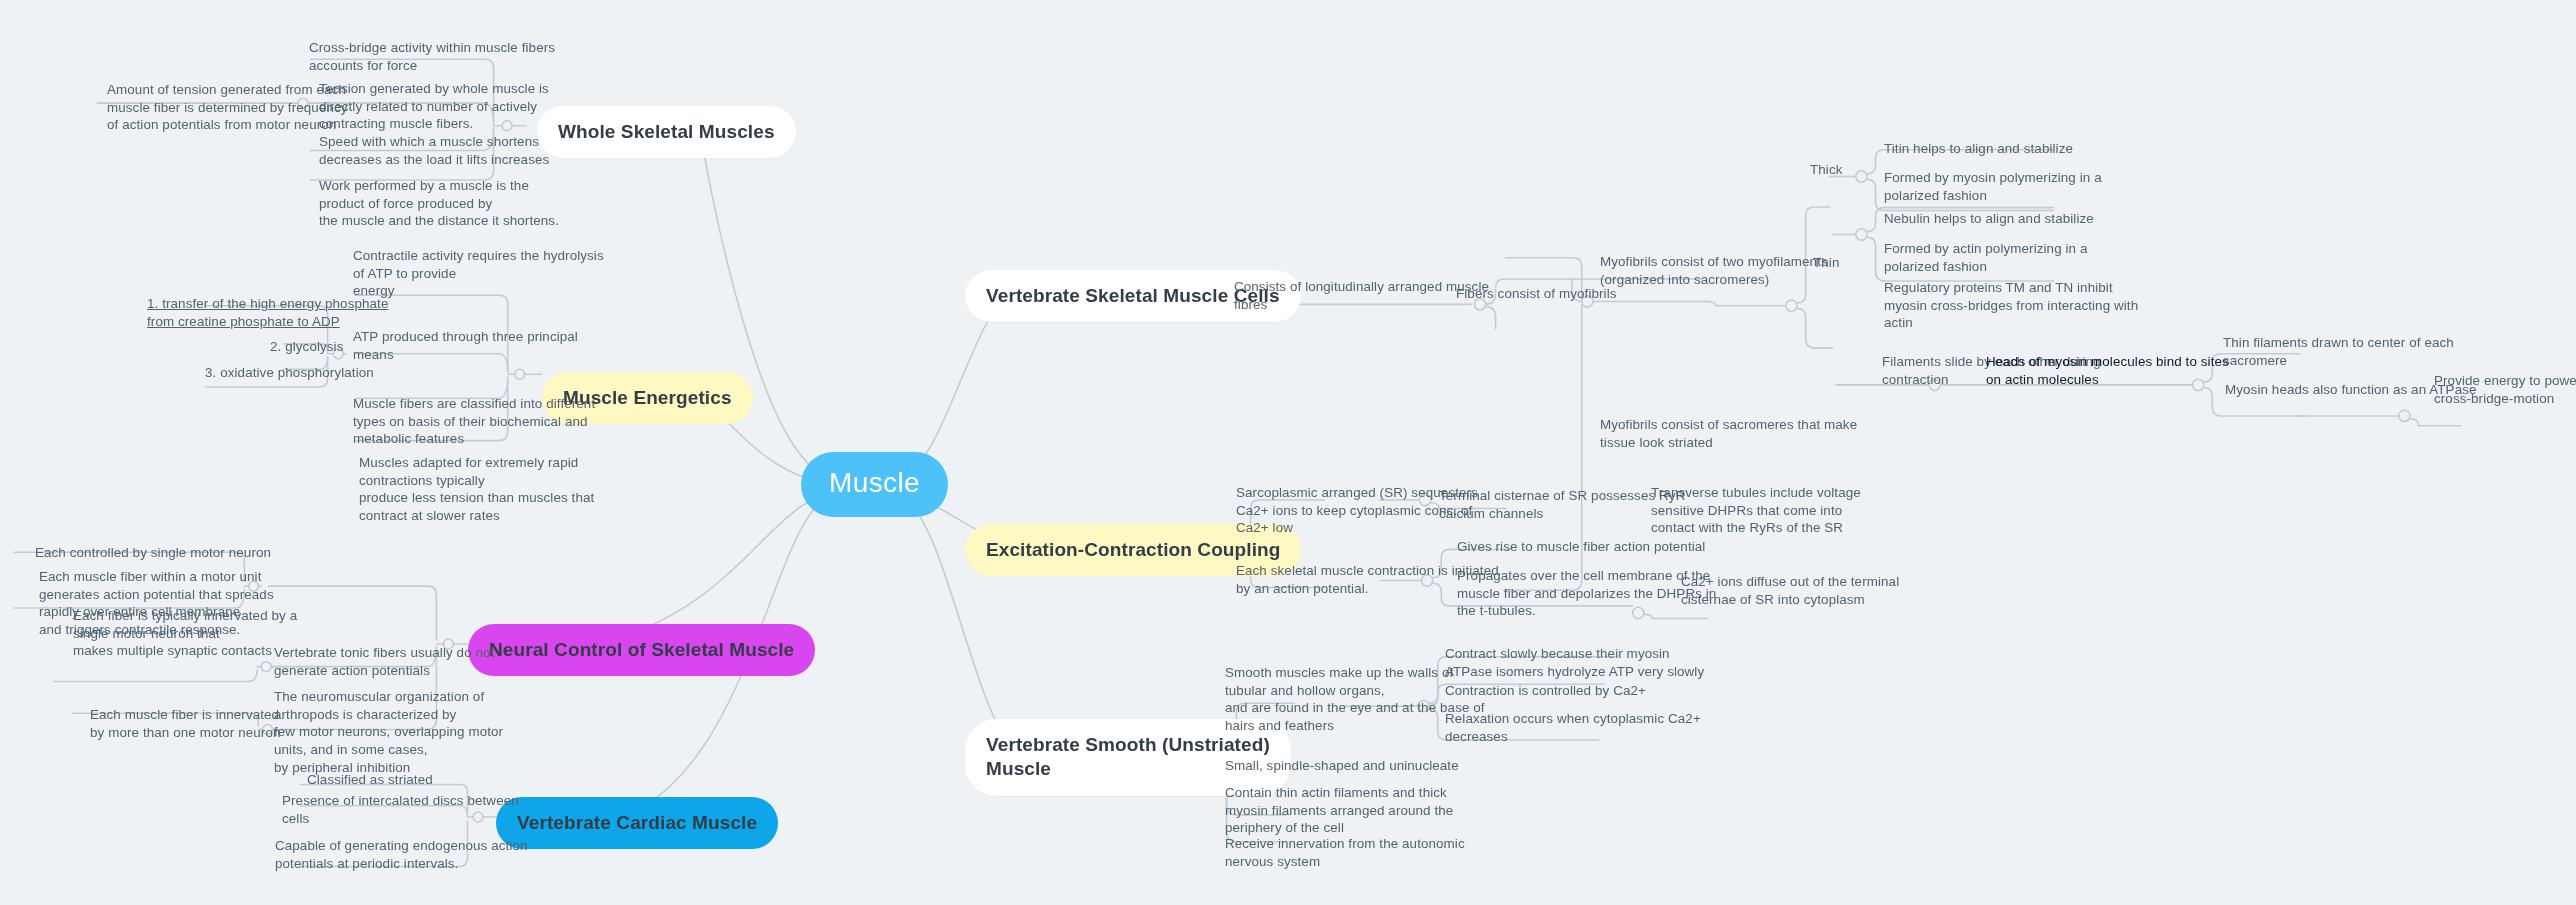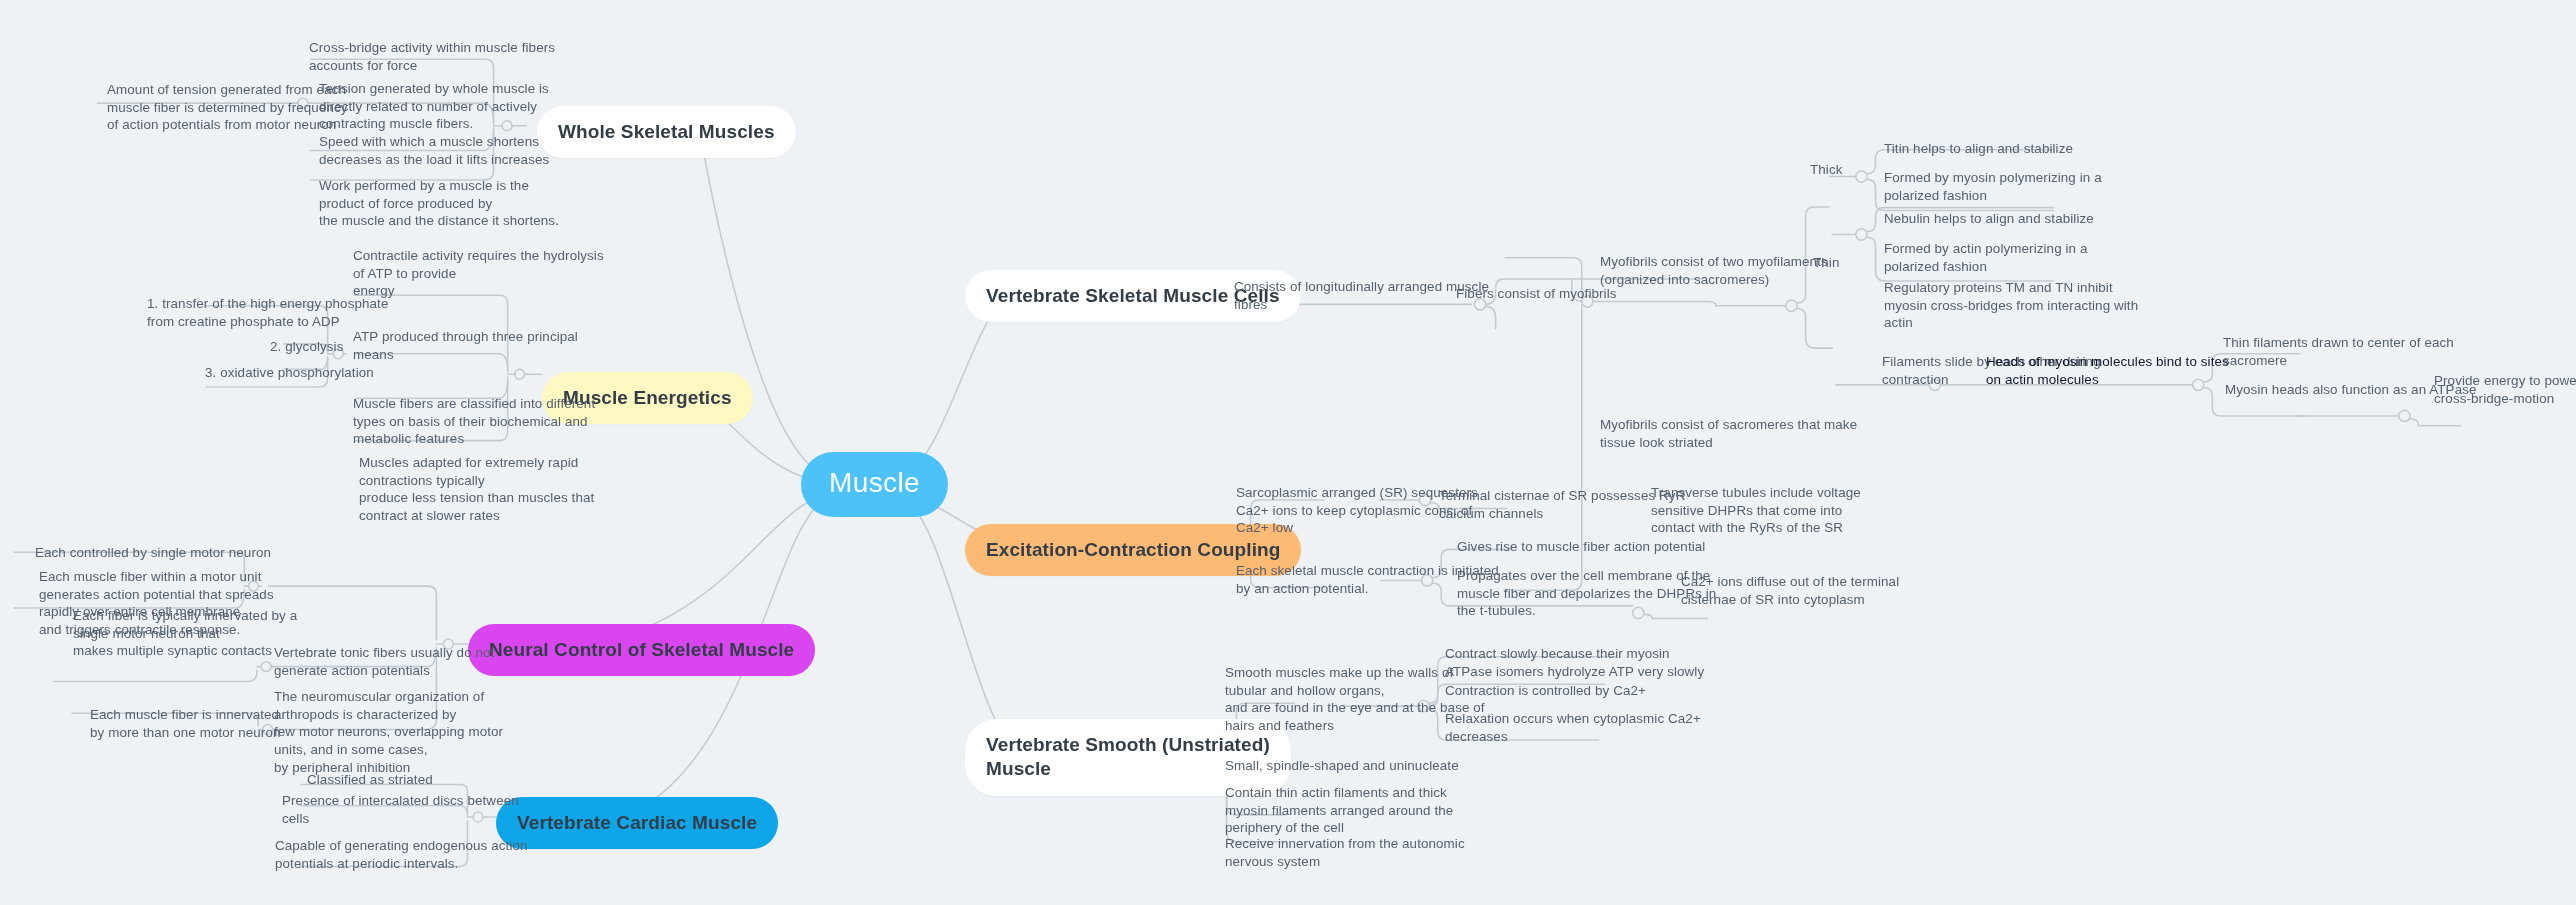--- a/index.html
+++ b/index.html
@@ -215,21 +215,21 @@
     </g>
   </svg>
 
   <div class="node root" style="left: 801px; top: 452px; background: rgb(76, 194, 248); color: rgb(255, 255, 255);">Muscle</div>
 
   <div class="node branch" style="left: 537px; top: 106px; background: rgb(255, 255, 255); color: rgb(51, 61, 71);">Whole Skeletal Muscles</div>
   <div class="node branch" style="left: 542px; top: 372px; background: #fef9c3; color: rgb(51, 61, 71);">Muscle Energetics</div>
   <div class="node branch" style="left: 468px; top: 624px; background: #d946ef; color: rgb(51, 61, 71);">Neural Control of Skeletal Muscle</div>
   <div class="node branch" style="left: 496px; top: 797px; background: #0ea5e9; color: rgb(51, 61, 71);">Vertebrate Cardiac Muscle</div>
   <div class="node branch" style="left: 965px; top: 270px; background: rgb(255, 255, 255); color: rgb(51, 61, 71);">Vertebrate Skeletal Muscle Cells</div>
-  <div class="node branch" style="left: 965px; top: 524px; background: #fdba74; color: rgb(51, 61, 71);">Excitation-Contraction Coupling</div>
+  <div class="node branch" style="left: 965px; top: 524px; background: #fef9c3; color: rgb(51, 61, 71);">Excitation-Contraction Coupling</div>
   <div class="node branch" style="left: 965px; top: 719px; background: rgb(255, 255, 255); color: rgb(51, 61, 71);">Vertebrate Smooth (Unstriated)
 Muscle</div>
 
   <div class="node leaf" style="left: 309px; top: 39px; color: rgb(85, 97, 109);">Cross-bridge activity within muscle fibers
 accounts for force</div>
   <div class="node leaf" style="left: 319px; top: 80px; color: rgb(85, 97, 109);">Tension generated by whole muscle is
 directly related to number of actively
 contracting muscle fibers.</div>
   <div class="node leaf" style="left: 319px; top: 133px; color: rgb(85, 97, 109);">Speed with which a muscle shortens
 decreases as the load it lifts increases</div>
@@ -245,21 +245,21 @@
 energy</div>
   <div class="node leaf" style="left: 353px; top: 328px; color: rgb(85, 97, 109);">ATP produced through three principal
 means</div>
   <div class="node leaf" style="left: 353px; top: 395px; color: rgb(85, 97, 109);">Muscle fibers are classified into different
 types on basis of their biochemical and
 metabolic features</div>
   <div class="node leaf" style="left: 359px; top: 454px; color: rgb(85, 97, 109);">Muscles adapted for extremely rapid
 contractions typically
 produce less tension than muscles that
 contract at slower rates</div>
-  <div class="node leaf" style="left: 147px; top: 295px; color: rgb(85, 97, 109);">1. transfer of the high energy phosphate
+  <div class="node leaf" style="left: 147px; top: 295px; color: rgb(85, 97, 109); text-decoration: underline;">1. transfer of the high energy phosphate
 from creatine phosphate to ADP</div>
   <div class="node leaf" style="left: 270px; top: 338px; color: rgb(85, 97, 109);">2. glycolysis</div>
   <div class="node leaf" style="left: 205px; top: 364px; color: rgb(85, 97, 109);">3. oxidative phosphorylation</div>
 
   <div class="node leaf" style="left: 274px; top: 644px; color: rgb(85, 97, 109);">Vertebrate tonic fibers usually do not
 generate action potentials</div>
   <div class="node leaf" style="left: 274px; top: 688px; color: rgb(85, 97, 109);">The neuromuscular organization of
 arthropods is characterized by
 few motor neurons, overlapping motor
 units, and in some cases,

